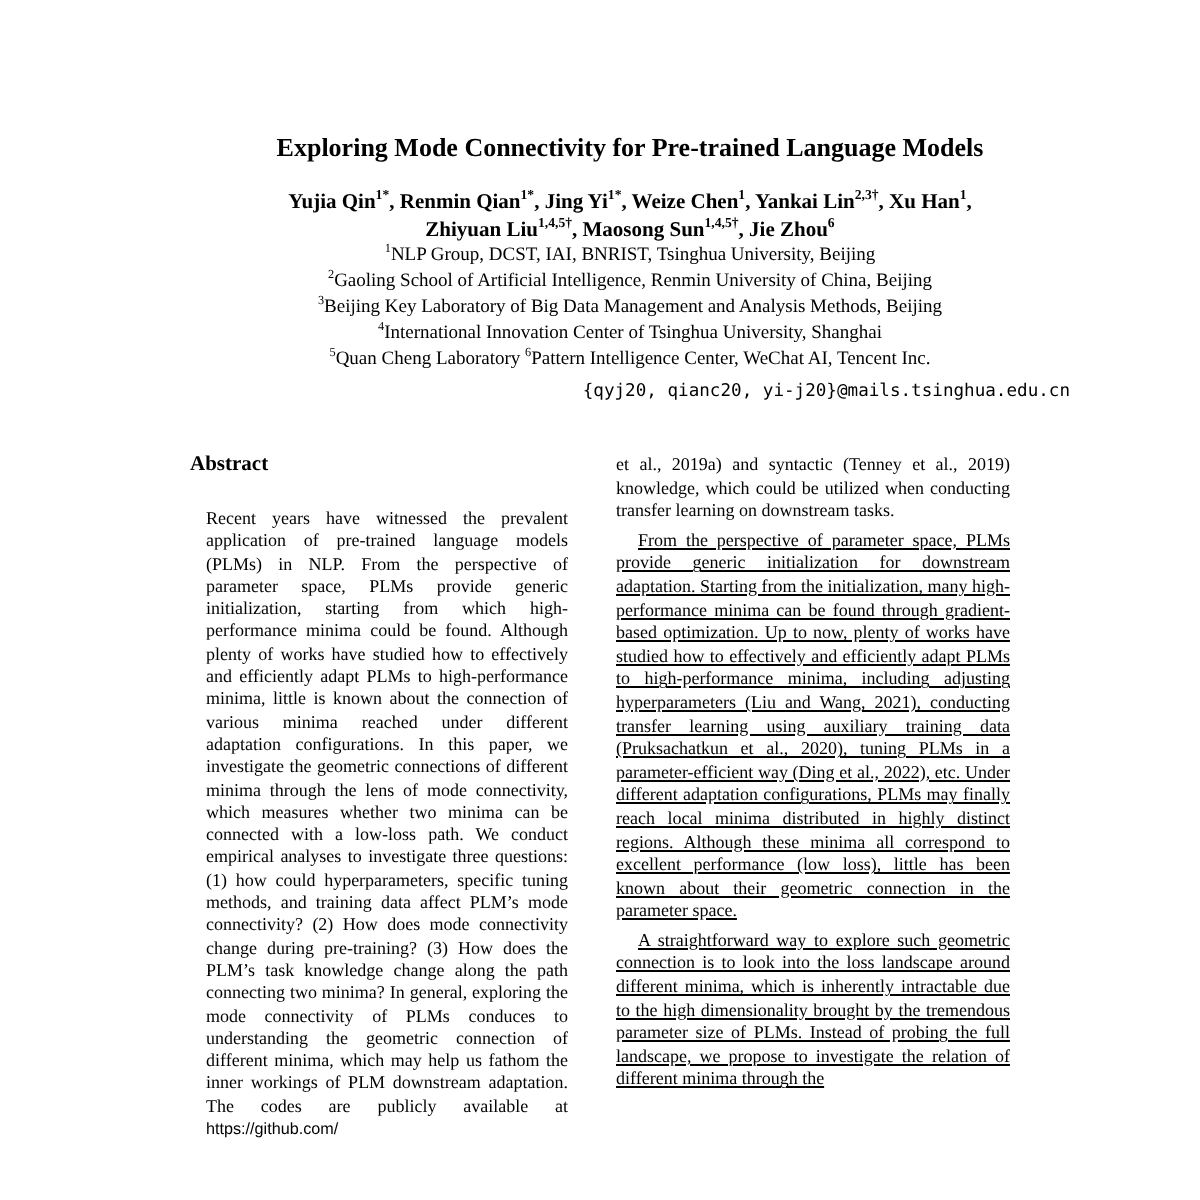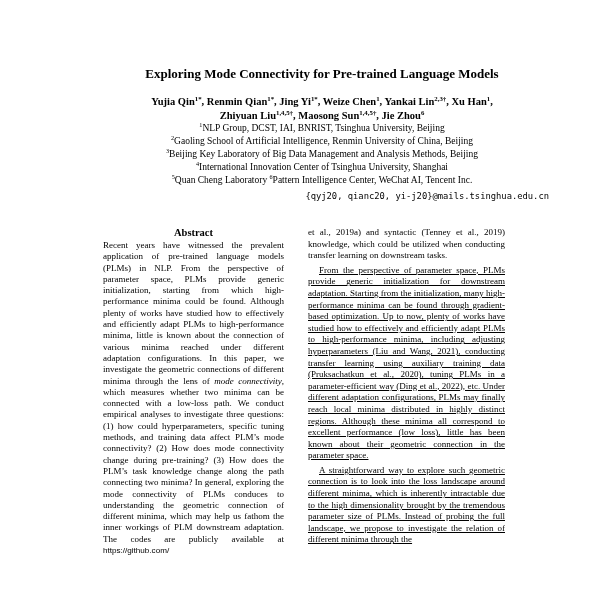--- a/index.html
+++ b/index.html
@@ -1,30 +1,30 @@
 <!DOCTYPE html>
 <html lang="en"><head>
 <meta charset="utf-8">
 <style>
   * { margin:0; padding:0; box-sizing:border-box; }
   html,body { width:600px; height:600px; background:#ffffff; overflow:hidden; }
   body { font-family:"Liberation Serif","DejaVu Serif",serif; color:#000; }
-  .page { position:relative; width:600px; height:600px; padding:66px 51px 0 95px; overflow:hidden; background:#fff; }
+  .page { position:relative; width:600px; height:600px; padding:66px 65px 0 95px; overflow:hidden; background:#fff; }
   .title { font-size:13px; font-weight:bold; text-align:center; line-height:16px; margin-bottom:13px; }
   .authors { font-size:10.5px; font-weight:bold; text-align:center; line-height:13.5px; }
   .affil { font-size:9.5px; text-align:center; line-height:13px; }
   .email { font-family:"DejaVu Sans Mono","Liberation Mono",monospace; font-size:8.8px; text-align:right; margin-top:3px; line-height:12px; }
   .columns { display:flex; gap:16px; margin-top:25px; }
   .col { width:197px; }
-  .abstract-heading { font-size:10.5px; font-weight:bold; text-align:center; margin-bottom:2px; }
+  .abstract-heading { font-size:10.5px; font-weight:bold; margin-bottom:16px; }
   .abstract-body { font-size:9px; line-height:11.3px; text-align:justify; padding:0 8px; }
   .body-text p { font-size:9px; line-height:11.6px; text-align:justify; margin:0 0 3px 0; }
   .body-text p.indent { text-indent:11px;text-decoration:underline; }
   .seg-sup { vertical-align:super; font-size:65%; line-height:0; }
-  .seg-i { font-style:italic; }
+  .seg-i { }
   .seg-mono { font-family:Liberation Sans, sans-serif; font-size:90%; }
 </style>
 </head>
 <body>
 
 <div class="page">
   <div class="title">Exploring Mode Connectivity for Pre-trained Language Models</div>
 
   <div class="authors"><span>Yujia Qin</span><span class="seg-sup">1*</span><span>, Renmin Qian</span><span class="seg-sup">1*</span><span>, Jing Yi</span><span class="seg-sup">1*</span><span>, Weize Chen</span><span class="seg-sup">1</span><span>, Yankai Lin</span><span class="seg-sup">2,3†</span><span>, Xu Han</span><span class="seg-sup">1</span><span>,</span></div>
   <div class="authors"><span>Zhiyuan Liu</span><span class="seg-sup">1,4,5†</span><span>, Maosong Sun</span><span class="seg-sup">1,4,5†</span><span>, Jie Zhou</span><span class="seg-sup">6</span></div>

